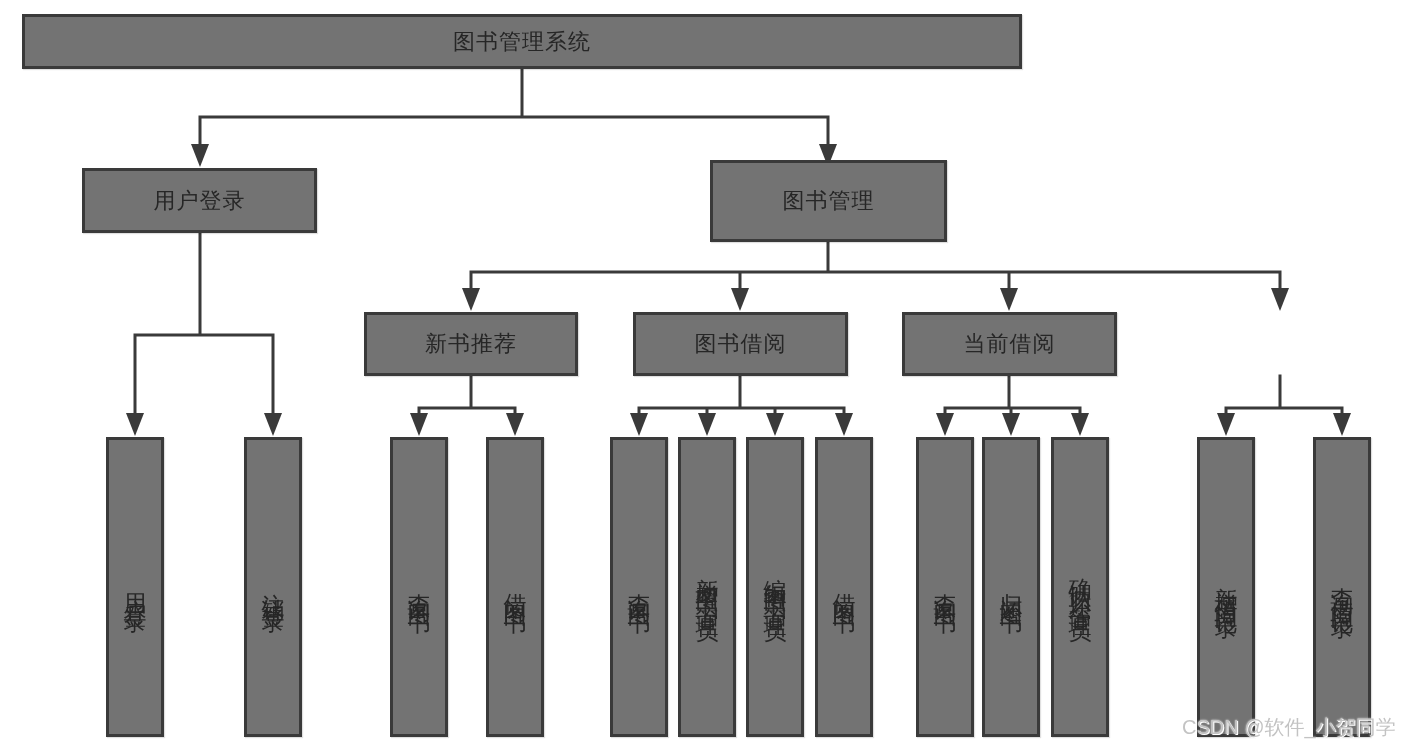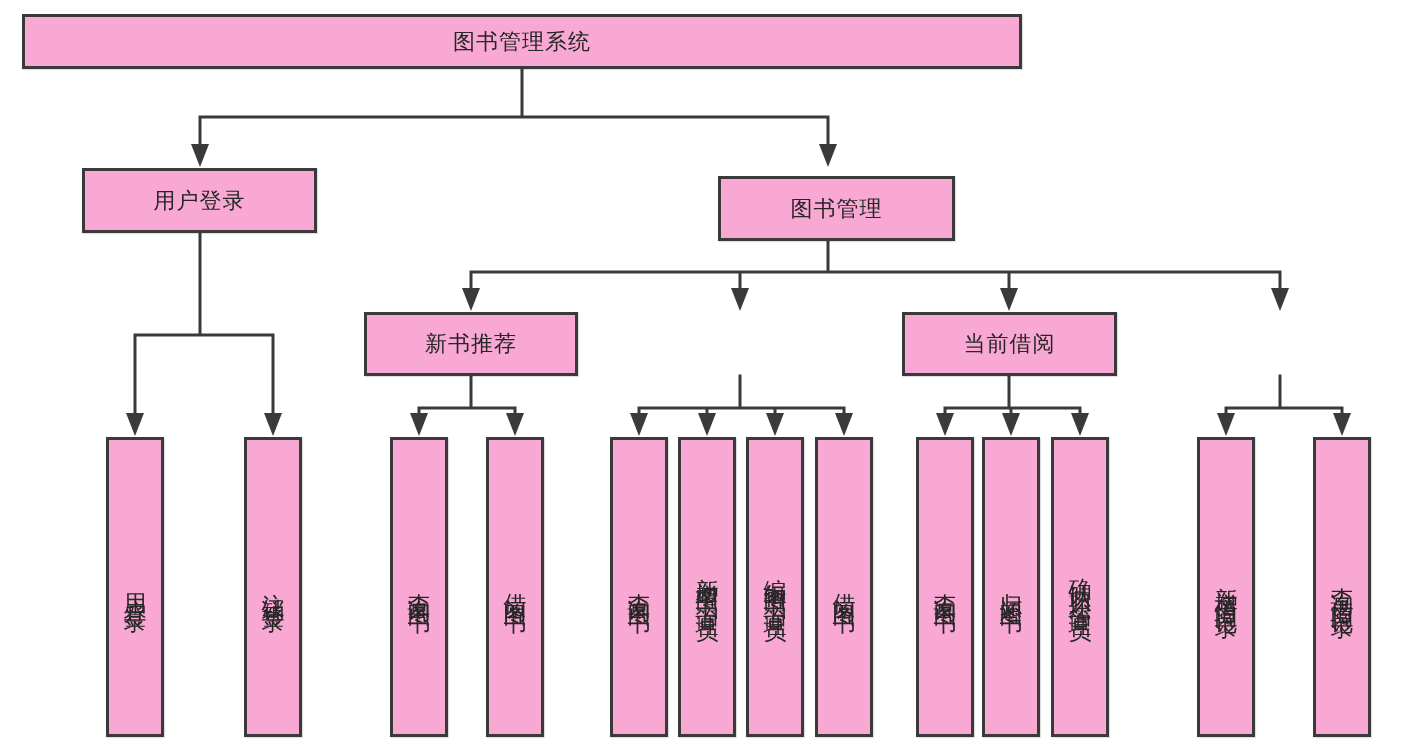--- a/index.html
+++ b/index.html
@@ -7,39 +7,39 @@
     position:relative;
     width:1405px;height:747px;
     background:#ffffff;
     font-family:"Liberation Sans", sans-serif;
     overflow:hidden;
   }
   .wires{position:absolute;left:0;top:0;z-index:1;}
   .box{
     position:absolute;
     box-sizing:border-box;
-    background:#f9a8d4;
+    background:#737373;
     border:3px solid #3a3a3a;
     display:flex;align-items:center;justify-content:center;
     z-index:2;
     box-shadow:1px 1px 1px rgba(0,0,0,0.12);
   }
   .hlabel{
     font-size:22px;color:#262626;letter-spacing:1px;white-space:nowrap;
   }
   .vlabel{
     writing-mode:vertical-rl;
     text-orientation:mixed;
     font-size:23px;color:#262626;
     letter-spacing:6px;line-height:1;
   }
   
   #n-root    {left:22px;  top:14px;  width:1000px;height:55px;}
   #n-login   {left:82px;  top:168px; width:235px; height:65px;}
-  #n-mgmt    {left:710px; top:176px; width:237px; height:65px;margin-left:8px;}
+  #n-mgmt    {left:710px; top:160px; width:237px; height:82px;}
   #n-newbook {left:364px; top:312px; width:214px; height:64px;text-align:center;}
   #n-borrow  {left:633px; top:312px; width:215px; height:64px;}
   #n-current {left:902px; top:312px; width:215px; height:64px;}
   #n-records {left:1172px;top:312px; width:216px; height:64px;}
   .leaf{top:437px;height:300px;width:58px;}
   #l-login     {left:106px;}
   #l-logout    {left:244px;}
   #l-nb-query  {left:390px;}
   #l-nb-borrow {left:486px;}
   #l-bb-query  {left:610px;}
@@ -109,20 +109,23 @@
   <div class="box" id="n-login">
     <span class="hlabel">用户登录</span>
   </div>
   <div class="box" id="n-mgmt">
     <span class="hlabel">图书管理</span>
   </div>
 
   <div class="box" id="n-newbook">
     <span class="hlabel">新书推荐</span>
   </div>
+  <div class="box" id="n-borrow">
+    <span class="hlabel">图书借阅</span>
+  </div>
   <div class="box" id="n-current">
     <span class="hlabel">当前借阅</span>
   </div>
 
   <div class="box leaf" id="l-login">
     <span class="vlabel">用户登录</span>
   </div>
   <div class="box leaf" id="l-logout">
     <span class="vlabel">注销登录</span>
   </div>
@@ -157,14 +160,15 @@
     <span class="vlabel">确认归还（管理员）</span>
   </div>
 
   <div class="box leaf" id="l-br-add">
     <span class="vlabel">新增借阅记录</span>
   </div>
   <div class="box leaf" id="l-br-query">
     <span class="vlabel">查询借阅记录</span>
   </div>
 
+  <div id="watermark">CSDN @软件_小贺同学</div>
 
 </div>
 
 </body></html>

